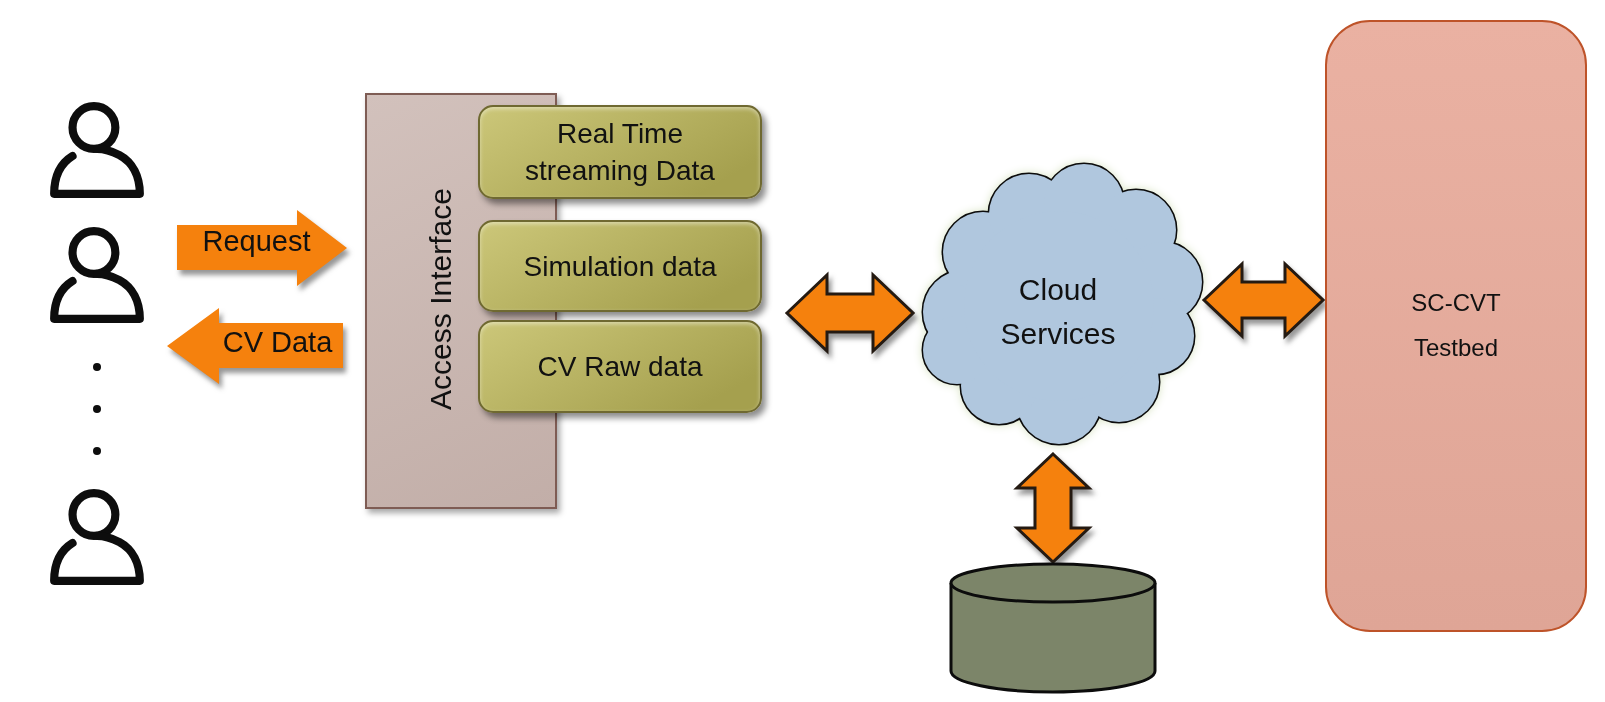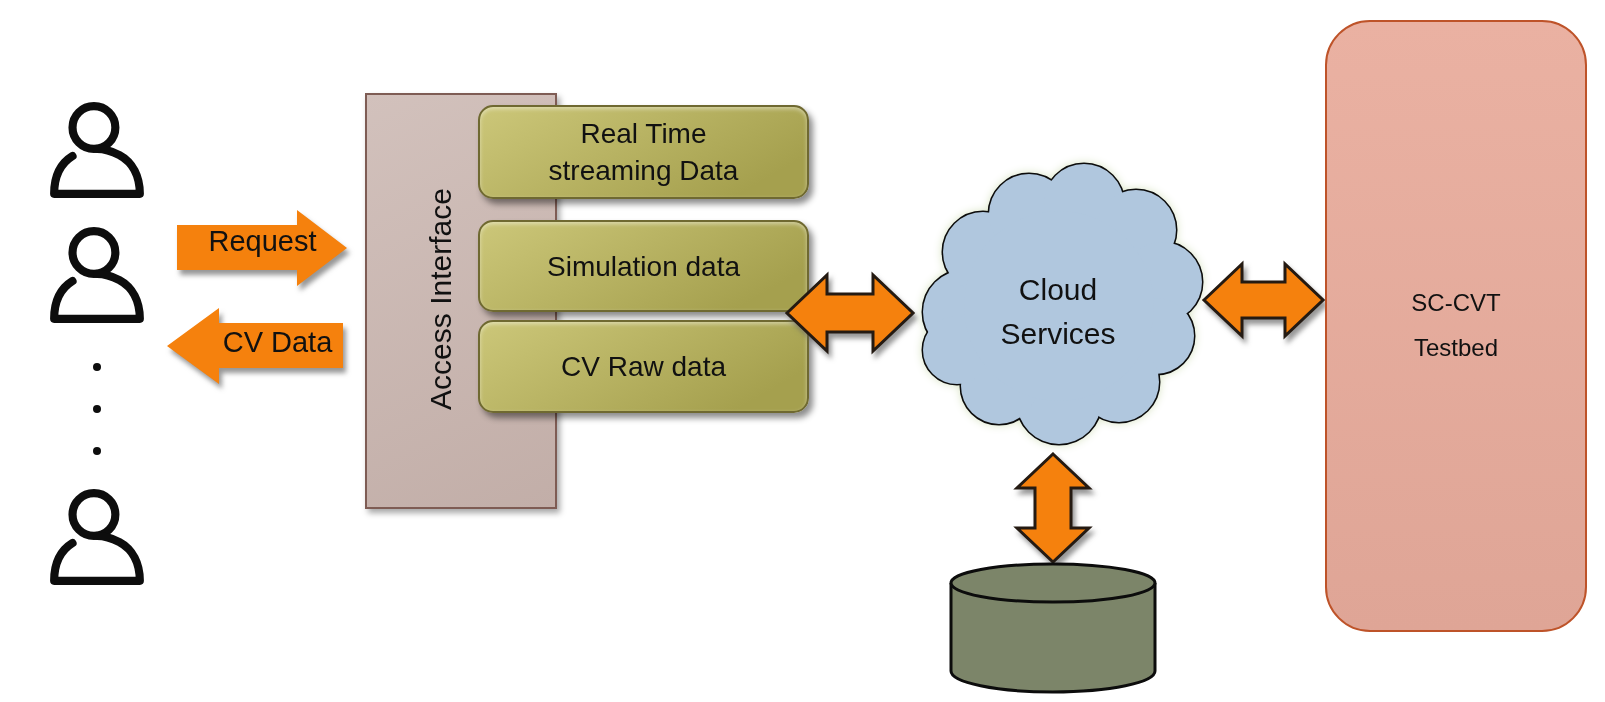--- a/index.html
+++ b/index.html
@@ -27,21 +27,21 @@
     border:2px solid var(--mauve-border);
     box-shadow:3px 4px 6px rgba(0,0,0,0.35);
   }
   .vertical-label{
     transform:rotate(-90deg);
     font-size:30px;text-align:center;line-height:40px;
   }
 
   
   .data-box{
-    left:478px;width:331px;border-radius:15px;box-sizing:border-box;
+    left:478px;width:284px;border-radius:15px;box-sizing:border-box;
     background:linear-gradient(150deg,var(--khaki-fill-light) 0%,var(--khaki-fill-dark) 85%);
     border:2px solid var(--khaki-border);
     box-shadow:4px 5px 6px rgba(0,0,0,0.45), inset 0 2px 4px rgba(255,255,255,0.45);
     display:flex;align-items:center;justify-content:center;
     font-size:28px;line-height:37px;
   }
 
   
   .cloud-svg{filter:drop-shadow(0 0 4px #d9e4c4);}
   .cloud-puff{fill:var(--cloud-fill);stroke:#0c0c0c;stroke-width:3;}
@@ -86,21 +86,21 @@
     <svg class="user-svg" width="102" height="102" viewBox="0 0 100 100">
       <circle class="user-stroke" cx="47" cy="26" r="21"></circle>
       <path class="user-stroke" d="M26,54 C13,62 8,76 8,91 L92,91 C92,74 85,60 72,53 C66,50 58,47 50,47"></path>
     </svg>
   </div>
 
   <div class="abs" style="left:177px;top:208px;width:170px;height:80px">
     <svg class="abs soft-shadow" style="left:0;top:0" width="170" height="80" viewBox="0 0 170 80">
       <polygon class="arrow-plain" points="0,17 120,17 120,2 170,40 120,78 120,62 0,62"></polygon>
     </svg>
-    <div class="abs arrow-label" style="left:18px;top:17px;width:135px;height:32px">Request</div>
+    <div class="abs arrow-label" style="left:12px;top:17px;width:135px;height:32px">Request</div>
   </div>
 
   <div class="abs" style="left:167px;top:307px;width:176px;height:78px">
     <svg class="abs soft-shadow" style="left:0;top:0" width="176" height="78" viewBox="0 0 176 78">
       <polygon class="arrow-plain" points="176,16 52,16 52,1 0,39 52,77 52,61 176,61"></polygon>
     </svg>
     <div class="abs arrow-label" style="left:45px;top:16px;width:131px;height:38px">CV Data</div>
   </div>
 
   <div class="abs mauve-panel" style="left:365px;top:93px;width:188px;height:412px"></div>

